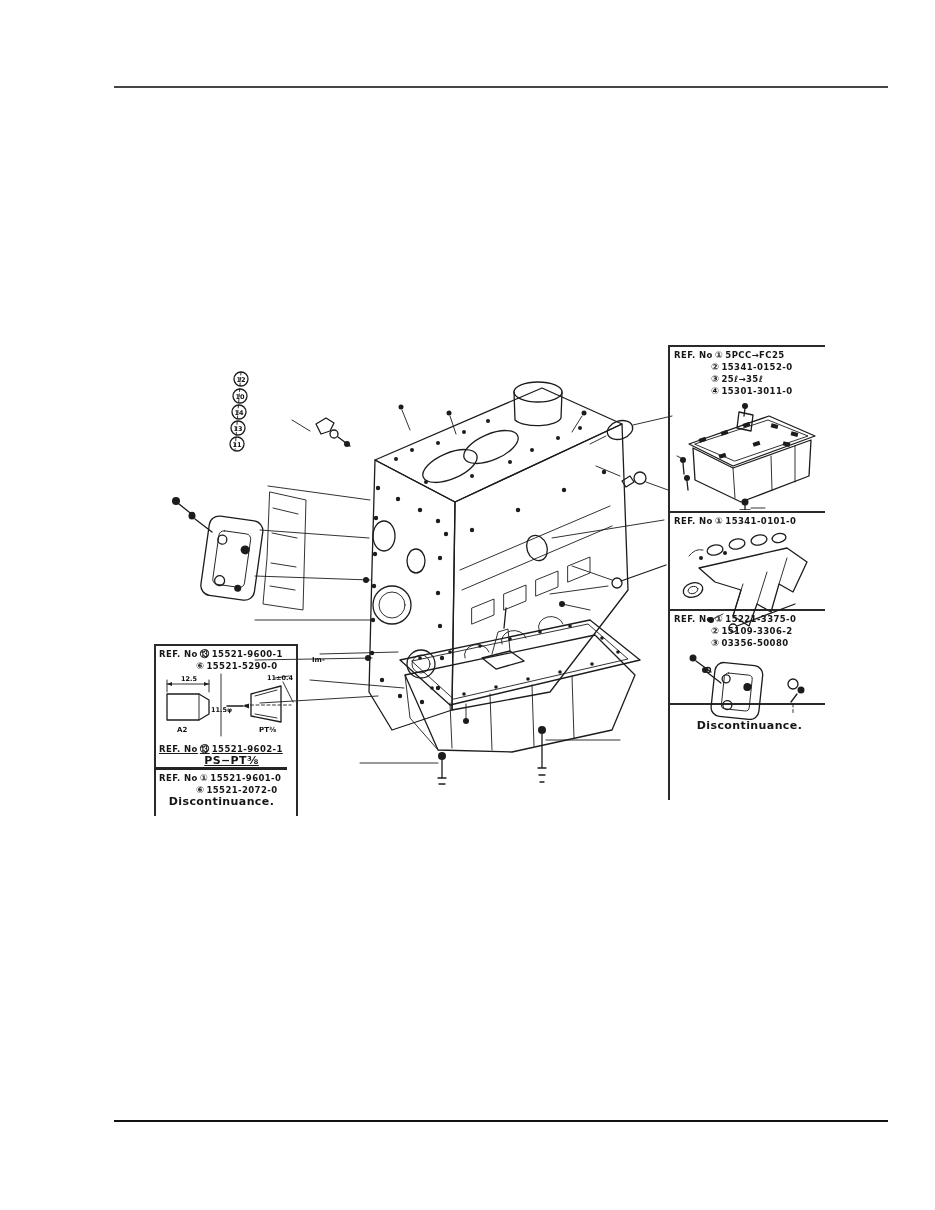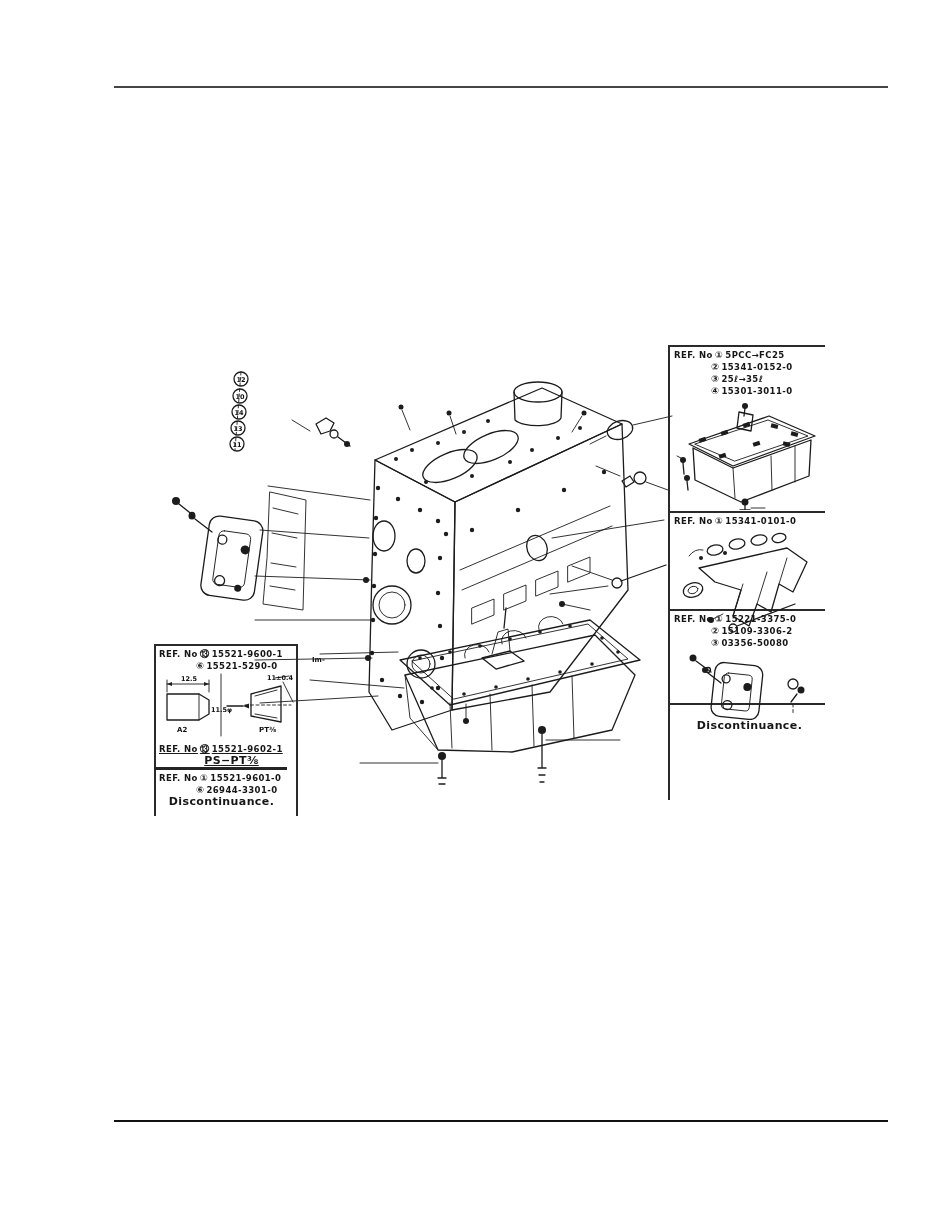--- a/index.html
+++ b/index.html
@@ -309,21 +309,21 @@
       <div class="note-line">PS−PT⅜</div>
     </div>
 
     <div class="lb-divider"></div>
 
     <div>
       <div class="ref-line">
         <span class="prefix">REF. No</span><span class="marker">①</span><span class="pn">15521-9601-0</span>
       </div>
       <div class="ref-line indent">
-        <span class="marker">⑥</span><span class="pn">26944-3301-0</span>
+        <span class="marker">⑥</span><span class="pn">15521-2072-0</span>
       </div>
       <div class="note-line">Discontinuance.</div>
     </div>
   </div>
 
   <div class="right-col">
 
     <div class="rc-section rc-s1">
       <div class="ref-line">
         <span class="prefix">REF. No</span><span class="marker">①</span><span class="pn">5PCC→FC25</span>

